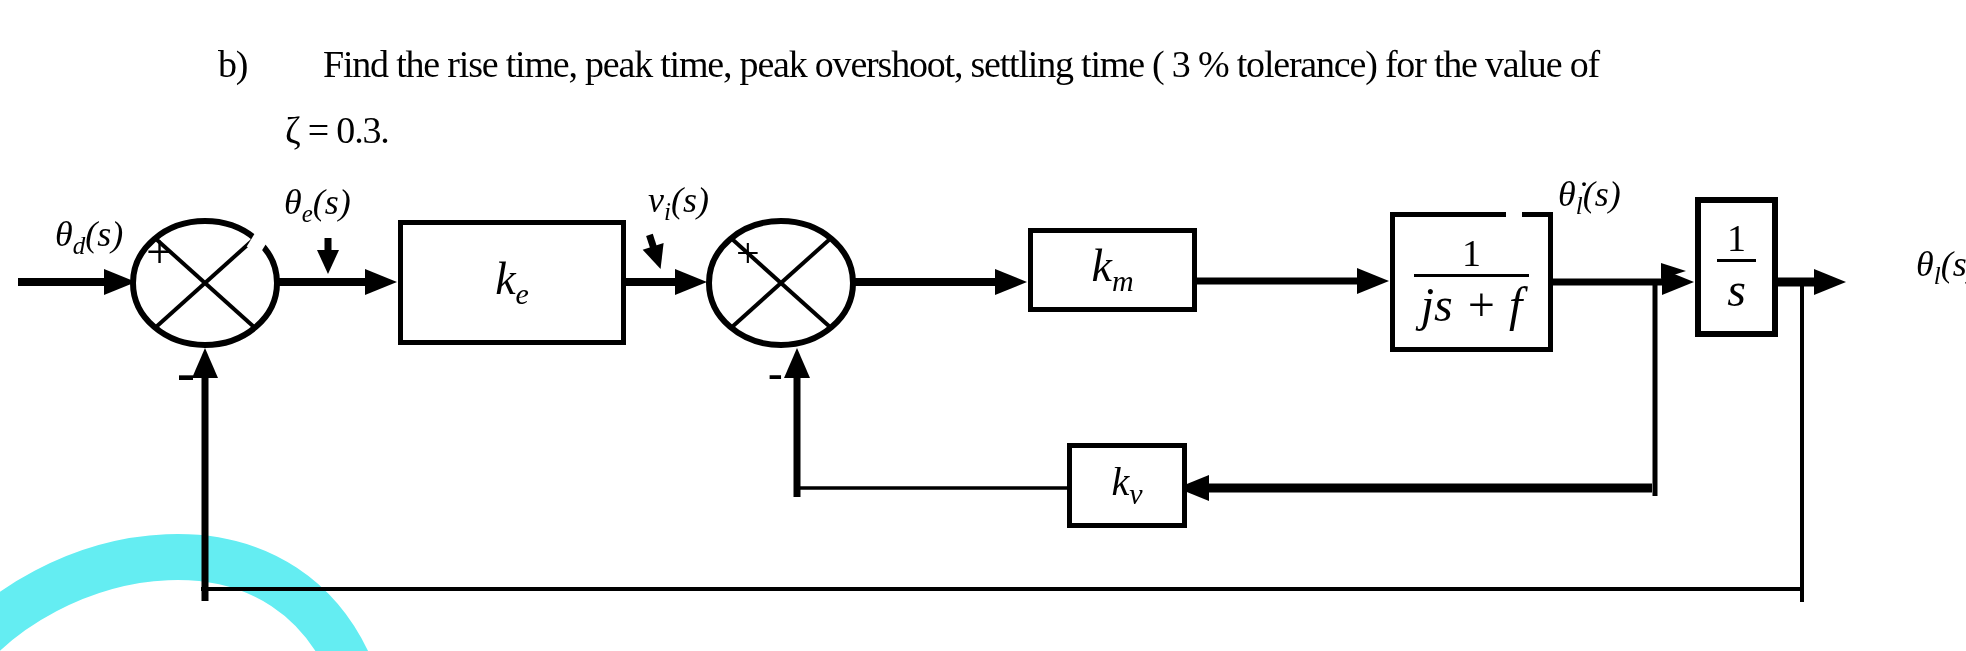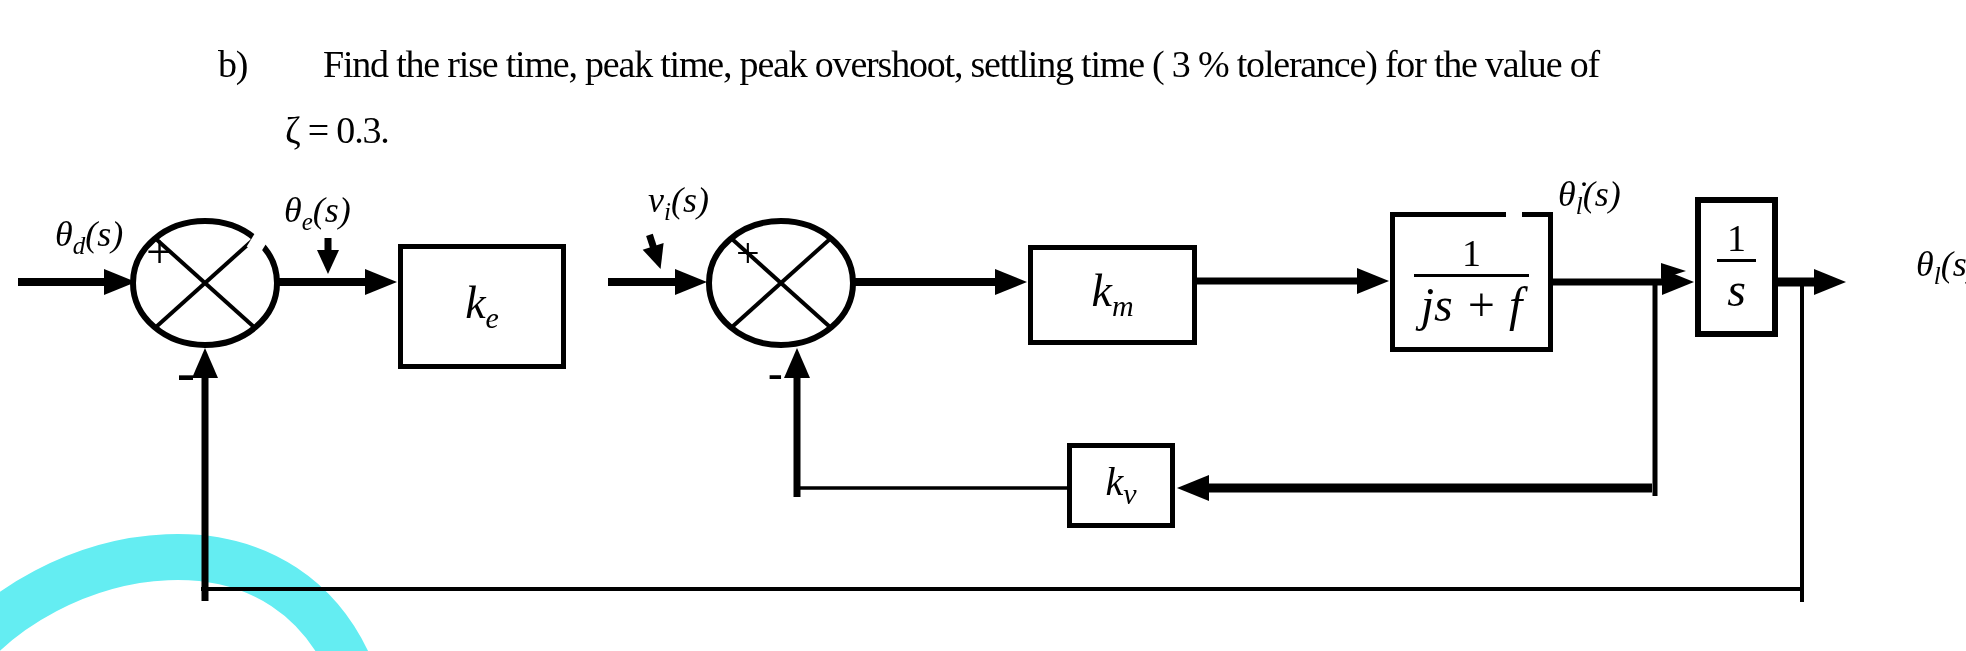--- a/index.html
+++ b/index.html
@@ -115,51 +115,51 @@
         <line x1="1804" y1="589" x2="201" y2="589" stroke-width="4"></line>
       </g>
 
       <g>
         <line x1="205" y1="601" x2="205" y2="374" stroke-width="7"></line>
         <polygon points="205,348 192,378 218,378" stroke="none"></polygon>
       </g>
     </g>
   </svg>
 
-  <div class="block" style="left:398px;top:220px;width:168px;height:125px;margin-top:24px;">
+  <div class="block" style="left:398px;top:220px;width:228px;height:125px;">
     <span class="blab"><span>k</span><sub>e</sub></span>
   </div>
 
-  <div class="block" style="left:1028px;top:228px;width:169px;height:100px;margin-top:17px;">
+  <div class="block" style="left:1028px;top:228px;width:169px;height:84px;">
     <span class="blab"><span>k</span><sub>m</sub></span>
   </div>
 
   <div class="block" style="left:1390px;top:212px;width:163px;height:140px;">
     <span class="frac">
       <span class="num">1</span>
       <span class="den">js + f</span>
     </span>
   </div>
 
   <div class="abs" style="left:1506px;top:208px;width:16px;height:13px;background:#fff;"></div>
 
-  <div class="block" style="left:1067px;top:443px;width:108px;height:85px;border-width:5px;">
+  <div class="block" style="left:1067px;top:443px;width:120px;height:85px;border-width:5px;">
     <span class="blab" style="font-size:40px;"><span>k</span><sub>v</sub></span>
   </div>
 
   <div class="block" style="left:1695px;top:197px;width:83px;height:140px;border-width:6px;">
     <span class="frac">
       <span class="num">1</span>
       <span class="den" style="padding:3px 10px 0;">s</span>
     </span>
   </div>
 
   <span class="sig" style="left:20px;top:216px;margin-left:35px;"><span>θ</span><sub>d</sub><span>(s)</span></span>
 
-  <span class="sig" style="left:284px;top:192px;"><span>θ</span><sub>e</sub><span>(s)</span></span>
+  <span class="sig" style="left:284px;top:184px;"><span>θ</span><sub>e</sub><span>(s)</span></span>
 
   <span class="sig" style="left:648px;top:182px;"><span>v</span><sub>i</sub><span>(s)</span></span>
 
   <span class="sig" style="left:1558px;top:176px;"><span>θ̇</span><sub>l</sub><span>(s)</span></span>
 
   <span class="sig" style="left:1916px;top:246px;"><span>θ</span><sub>l</sub><span>(s)</span></span>
 
   <span class="sign" style="left:146px;top:228px;font-size:48px;">+</span>
   <span class="sign" style="left:177px;top:346px;font-size:54px;font-weight:bold;">-</span>
   <span class="sign" style="left:736px;top:232px;font-size:42px;">+</span>

